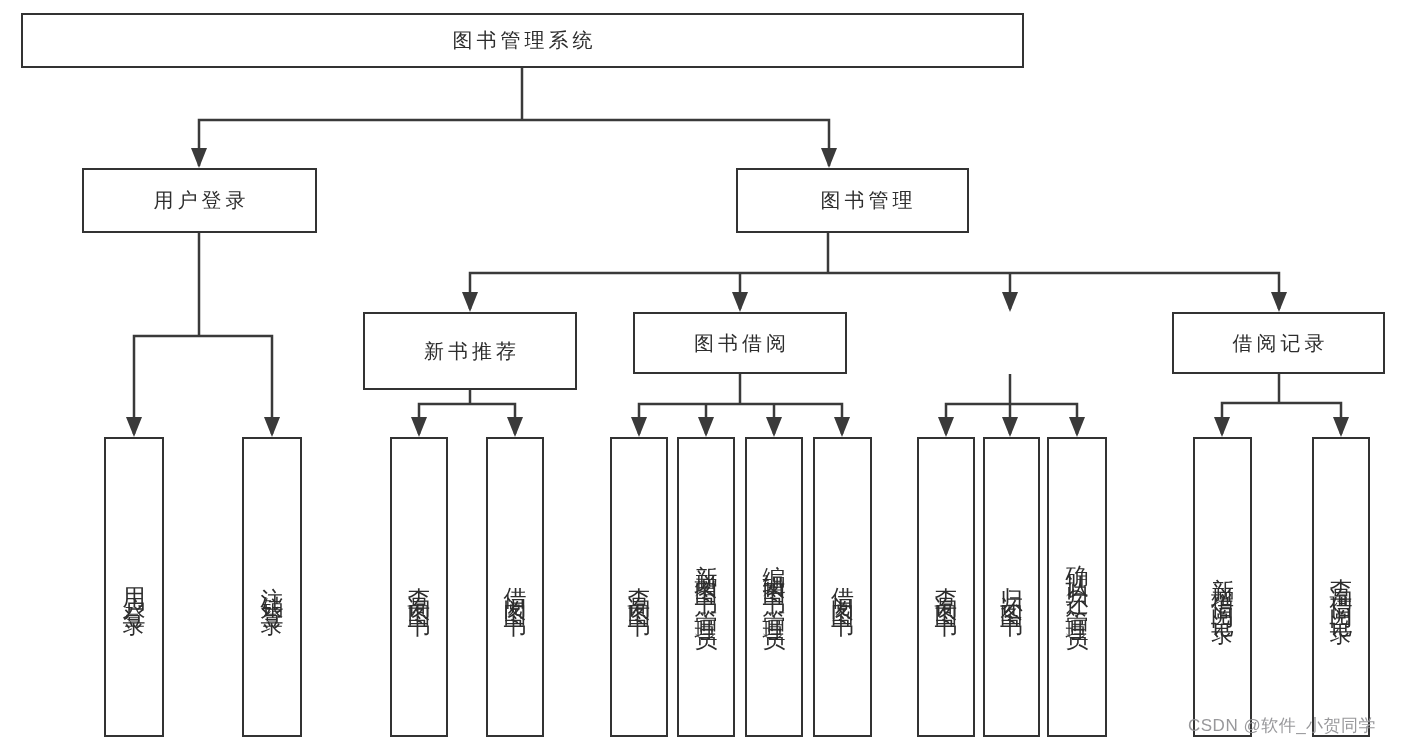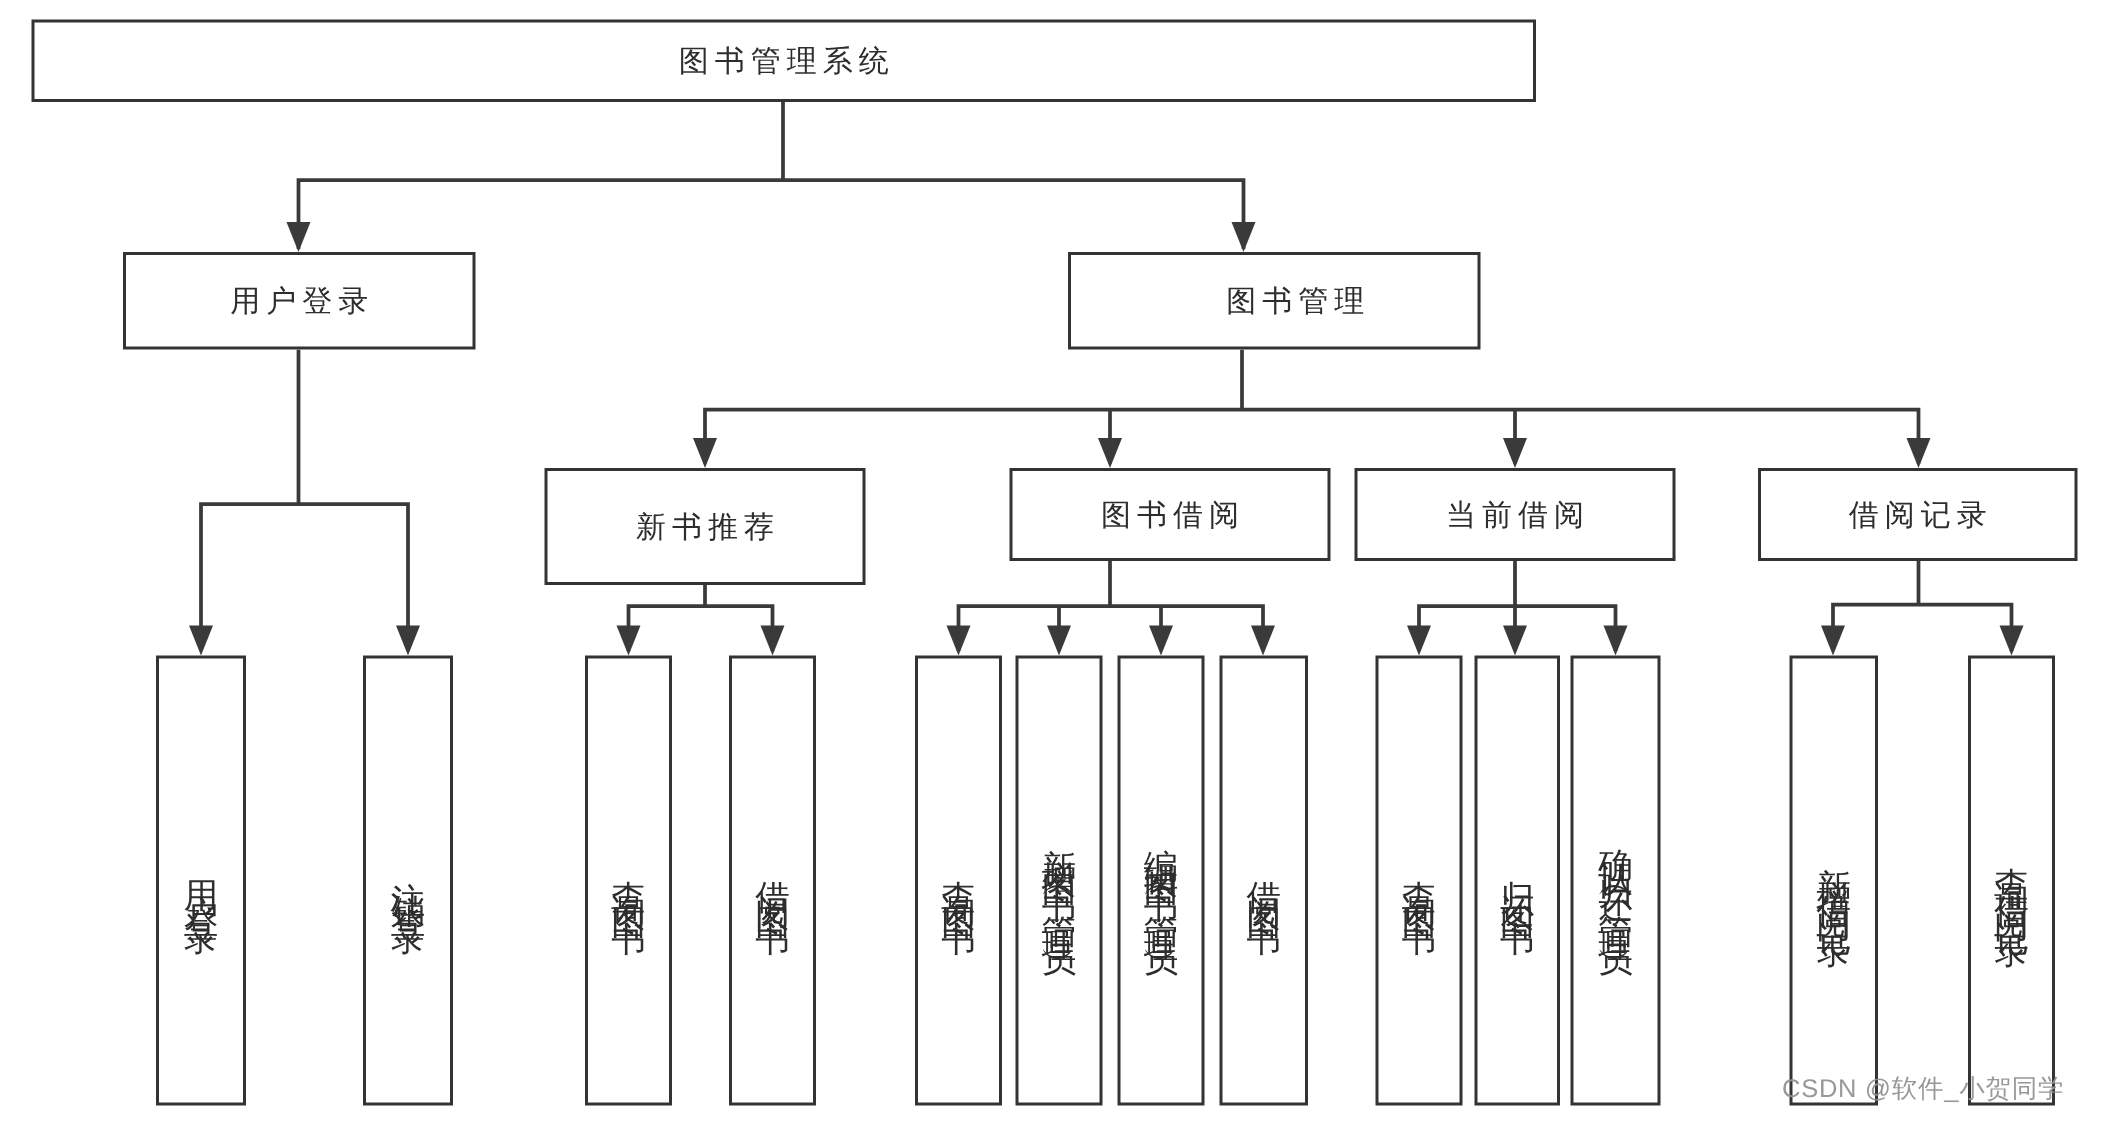--- a/index.html
+++ b/index.html
@@ -99,32 +99,29 @@
     </g>
   </svg>
 
   <div class="node h" style="left:21px;top:13px;width:1003px;height:55px;text-align:center;">
     <span class="label">图书管理系统</span>
   </div>
 
   <div class="node h" style="left:82px;top:168px;width:235px;height:65px;">
     <span class="label">用户登录</span>
   </div>
-  <div class="node h" style="left:712px;top:168px;width:275px;height:65px;padding-left:28px;">
+  <div class="node h" style="left:736px;top:168px;width:233px;height:65px;padding-left:28px;">
     <span class="label">图书管理</span>
   </div>
 
   <div class="node h" style="left:363px;top:312px;width:214px;height:78px;">
     <span class="label">新书推荐</span>
   </div>
-  <div class="node h" style="left:633px;top:312px;width:214px;height:62px;margin-left:40px;">
+  <div class="node h" style="left:633px;top:312px;width:214px;height:62px;">
     <span class="label">图书借阅</span>
-  </div>
-  <div class="node h" style="left:903px;top:312px;width:214px;height:62px;">
-    <span class="label">当前借阅</span>
   </div>
   <div class="node h" style="left:1172px;top:312px;width:213px;height:62px;">
     <span class="label">借阅记录</span>
   </div>
 
   <div class="node v" style="left:104px;top:437px;width:60px;height:300px;">
     <span class="label">用户登录</span>
   </div>
   <div class="node v" style="left:242px;top:437px;width:60px;height:300px;">
     <span class="label">注销登录</span>

